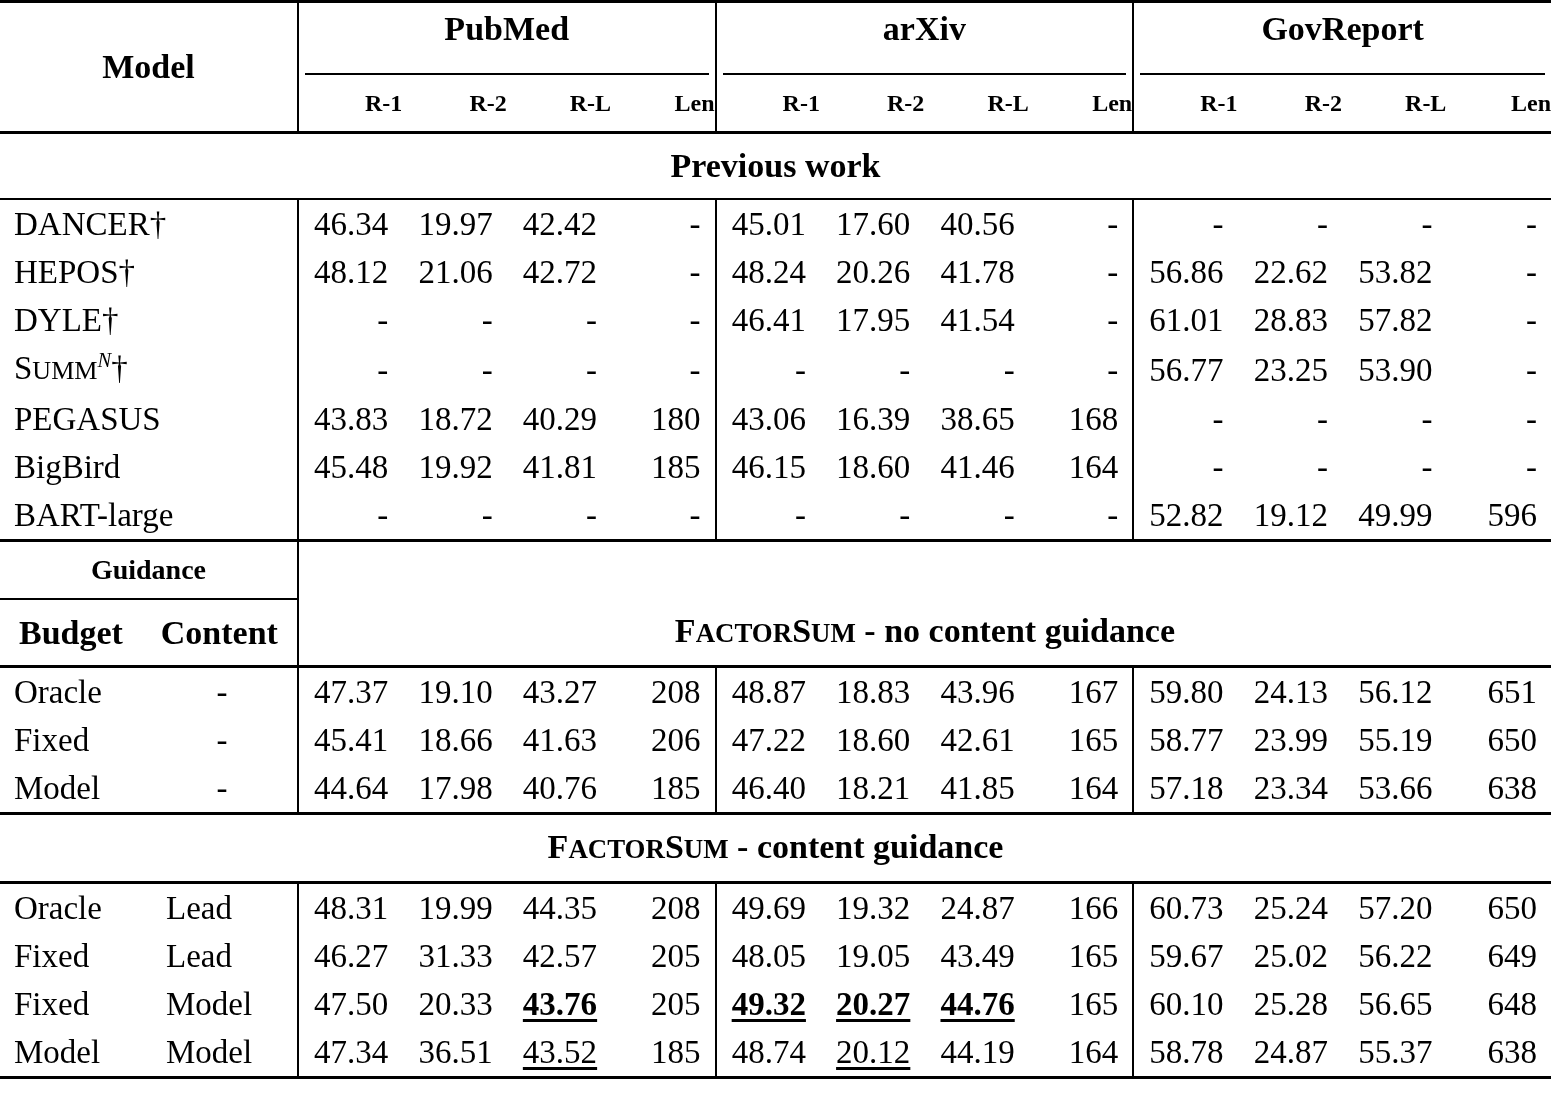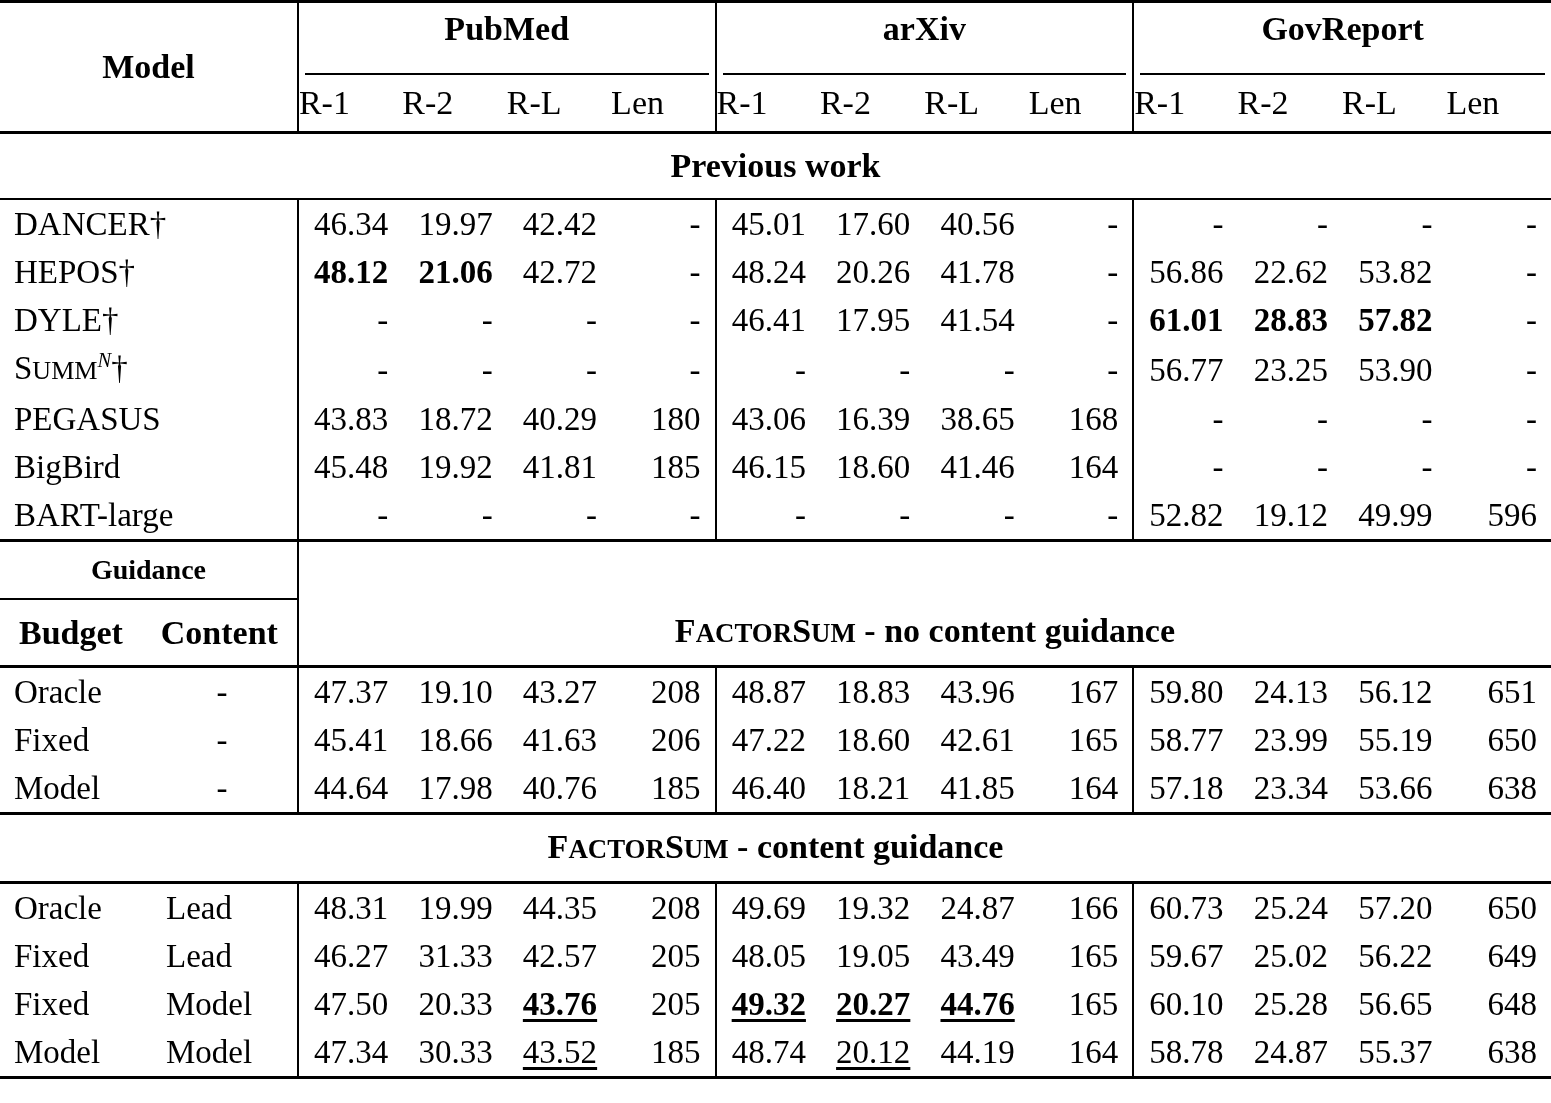--- a/index.html
+++ b/index.html
@@ -69,43 +69,43 @@
     height: 52px;
     line-height: 52px;
   }
   .hdr-group-inner {
     display: block;
     border-bottom: 2px solid #000;
     margin: 0 6px;
     padding-bottom: 18px;
   }
   .hdr-sub {
-    text-align: left;
-    font-weight: normal;
-    font-size: 34px;
+    text-align: right;
+    font-weight: bold;
+    font-size: 24px;
     height: 56px;
     line-height: 56px;
   }
   .hdr-model {
     text-align: center;
     font-weight: bold;
     font-size: 34px;
     vertical-align: middle;
   }
 
   .section-title {
     text-align: center;
     font-weight: bold;
     font-size: 34px;
     height: 64px;
     line-height: 64px;
     border-radius: 31px;
   }
 
-  .b  { font-weight: bold; }
+  .b  { font-weight: normal; }
   .u  { text-decoration: underline; text-underline-offset: 4px; }
   .bu { font-weight: bold; text-decoration: underline; text-underline-offset: 4px; }
 
   sup.supn {
     font-size: 0.62em;
     font-style: italic;
     vertical-align: super;
     line-height: 0;
   }
 
@@ -409,21 +409,21 @@
           <td class="cell-num"><span>648</span></td>
         </tr>
         <tr>
           <td colspan="1" style="padding: 0px;">
             <div style="display: flex; height: 48px; line-height: 48px;">
               <span style="width: 148px; padding-left: 14px; box-sizing: border-box;">Model</span>
               <span style="width: 148px; padding-left: 18px; box-sizing: border-box;">Model</span>
             </div>
           </td>
           <td class="cell-num vsep"><span>47.34</span></td>
-          <td class="cell-num"><span>30.33</span></td>
+          <td class="cell-num"><span>36.51</span></td>
           <td class="cell-num"><span class="u">43.52</span></td>
           <td class="cell-num"><span>185</span></td>
           <td class="cell-num vsep"><span>48.74</span></td>
           <td class="cell-num"><span class="u">20.12</span></td>
           <td class="cell-num"><span>44.19</span></td>
           <td class="cell-num"><span>164</span></td>
           <td class="cell-num vsep"><span>58.78</span></td>
           <td class="cell-num"><span>24.87</span></td>
           <td class="cell-num"><span>55.37</span></td>
           <td class="cell-num"><span>638</span></td>

